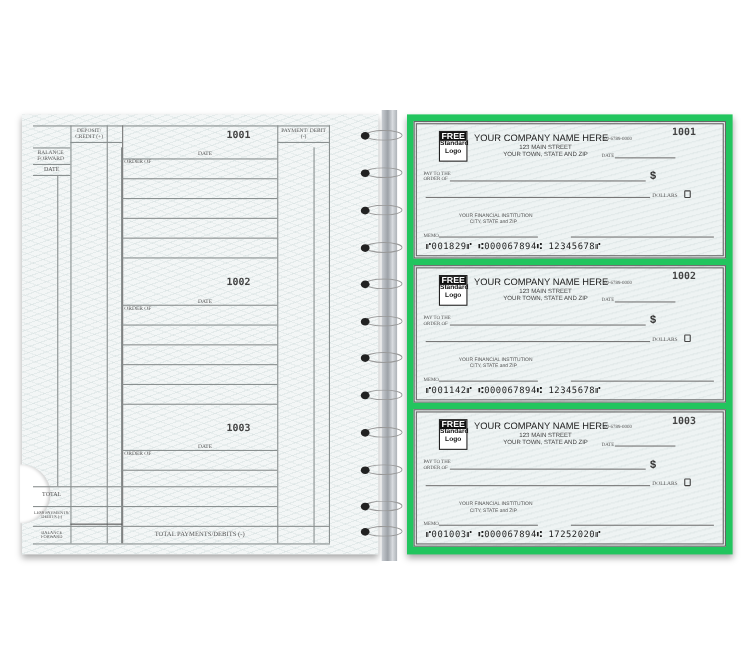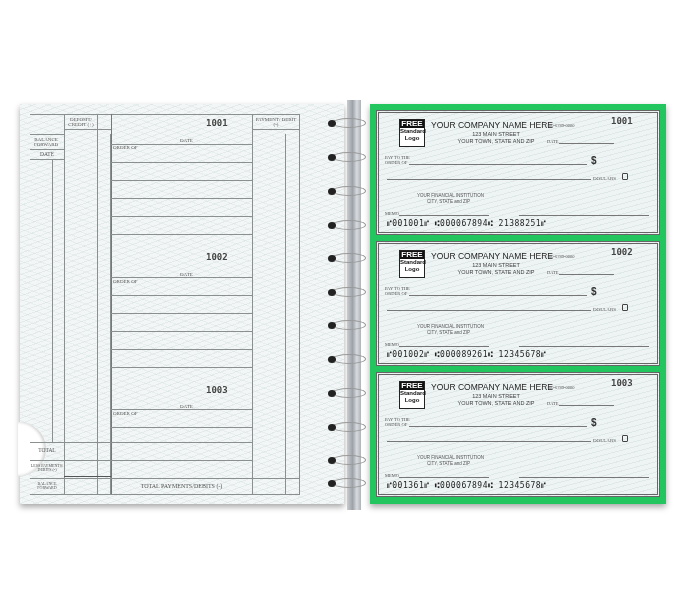--- a/index.html
+++ b/index.html
@@ -167,21 +167,21 @@
    <div class="ck-ln" style="left:30px;top:51px;width:178px"></div>
    <div class="dollar" style="left:212px;top:42px">$</div>
    <div class="ck-ln" style="left:8px;top:66px;width:204px"></div>
    <div class="sm" style="left:214px;top:63px;font-size:5px">DOLLARS</div>
    <div class="lock" style="left:243px;top:60px"></div>
    <div class="sm" style="left:38px;top:80px;font-family:'Liberation Sans',sans-serif">YOUR FINANCIAL INSTITUTION</div>
    <div class="sm" style="left:48px;top:86px;font-family:'Liberation Sans',sans-serif">CITY, STATE and ZIP</div>
    <div class="sm" style="left:6px;top:98px">MEMO</div>
    <div class="ck-ln" style="left:20px;top:102px;width:90px"></div>
    <div class="ck-ln" style="left:140px;top:102px;width:130px"></div>
-   <div class="micr">⑈001001⑈ ⑆000067894⑆ 21388251⑈</div>
+   <div class="micr">⑈001829⑈ ⑆000067894⑆ 12345678⑈</div>
   </div>
 
   <div class="check" style="top:137px">
    <div class="logo">
           <span class="f">FREE</span>
           <span class="s">Standard</span>
           <span class="s">Logo</span>
         </div>
    <div class="co">YOUR COMPANY NAME HERE</div>
    <div class="addr" style="left:62px;top:18px;width:110px">123 MAIN STREET</div>
@@ -195,21 +195,21 @@
    <div class="ck-ln" style="left:30px;top:51px;width:178px"></div>
    <div class="dollar" style="left:212px;top:42px">$</div>
    <div class="ck-ln" style="left:8px;top:66px;width:204px"></div>
    <div class="sm" style="left:214px;top:63px;font-size:5px">DOLLARS</div>
    <div class="lock" style="left:243px;top:60px"></div>
    <div class="sm" style="left:38px;top:80px;font-family:'Liberation Sans',sans-serif">YOUR FINANCIAL INSTITUTION</div>
    <div class="sm" style="left:48px;top:86px;font-family:'Liberation Sans',sans-serif">CITY, STATE and ZIP</div>
    <div class="sm" style="left:6px;top:98px">MEMO</div>
    <div class="ck-ln" style="left:20px;top:102px;width:90px"></div>
    <div class="ck-ln" style="left:140px;top:102px;width:130px"></div>
-   <div class="micr">⑈001002⑈ ⑆000089261⑆ 12345678⑈</div>
+   <div class="micr">⑈001142⑈ ⑆000067894⑆ 12345678⑈</div>
   </div>
 
   <div class="check" style="top:268px">
    <div class="logo">
           <span class="f">FREE</span>
           <span class="s">Standard</span>
           <span class="s">Logo</span>
         </div>
    <div class="co">YOUR COMPANY NAME HERE</div>
    <div class="addr" style="left:62px;top:18px;width:110px">123 MAIN STREET</div>
@@ -223,16 +223,16 @@
    <div class="ck-ln" style="left:30px;top:51px;width:178px"></div>
    <div class="dollar" style="left:212px;top:42px">$</div>
    <div class="ck-ln" style="left:8px;top:66px;width:204px"></div>
    <div class="sm" style="left:214px;top:63px;font-size:5px">DOLLARS</div>
    <div class="lock" style="left:243px;top:60px"></div>
    <div class="sm" style="left:38px;top:80px;font-family:'Liberation Sans',sans-serif">YOUR FINANCIAL INSTITUTION</div>
    <div class="sm" style="left:48px;top:86px;font-family:'Liberation Sans',sans-serif">CITY, STATE and ZIP</div>
    <div class="sm" style="left:6px;top:98px">MEMO</div>
    <div class="ck-ln" style="left:20px;top:102px;width:90px"></div>
    <div class="ck-ln" style="left:140px;top:102px;width:130px"></div>
-   <div class="micr">⑈001361⑈ ⑆000067894⑆ 12345678⑈</div>
+   <div class="micr">⑈001003⑈ ⑆000067894⑆ 17252020⑈</div>
   </div>
  </div>
 </div>
 
 </body></html>

